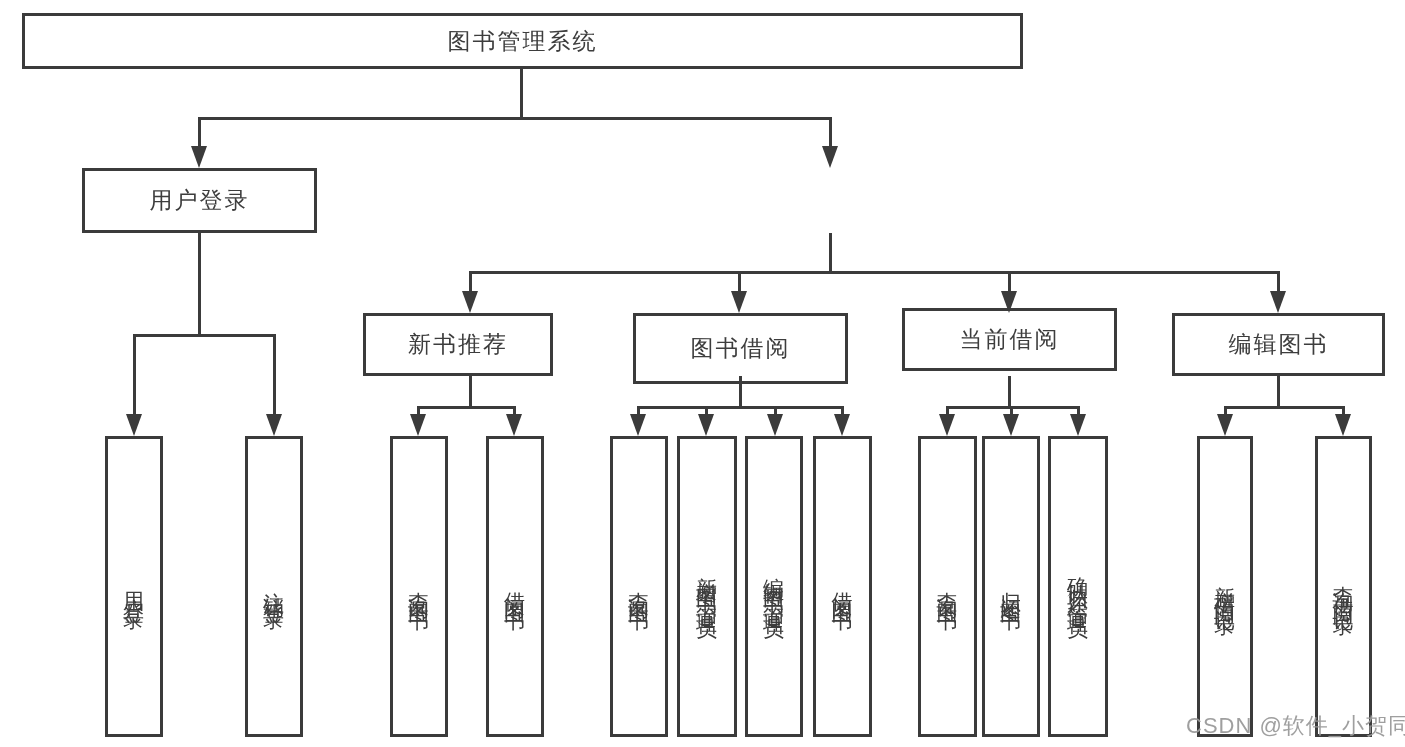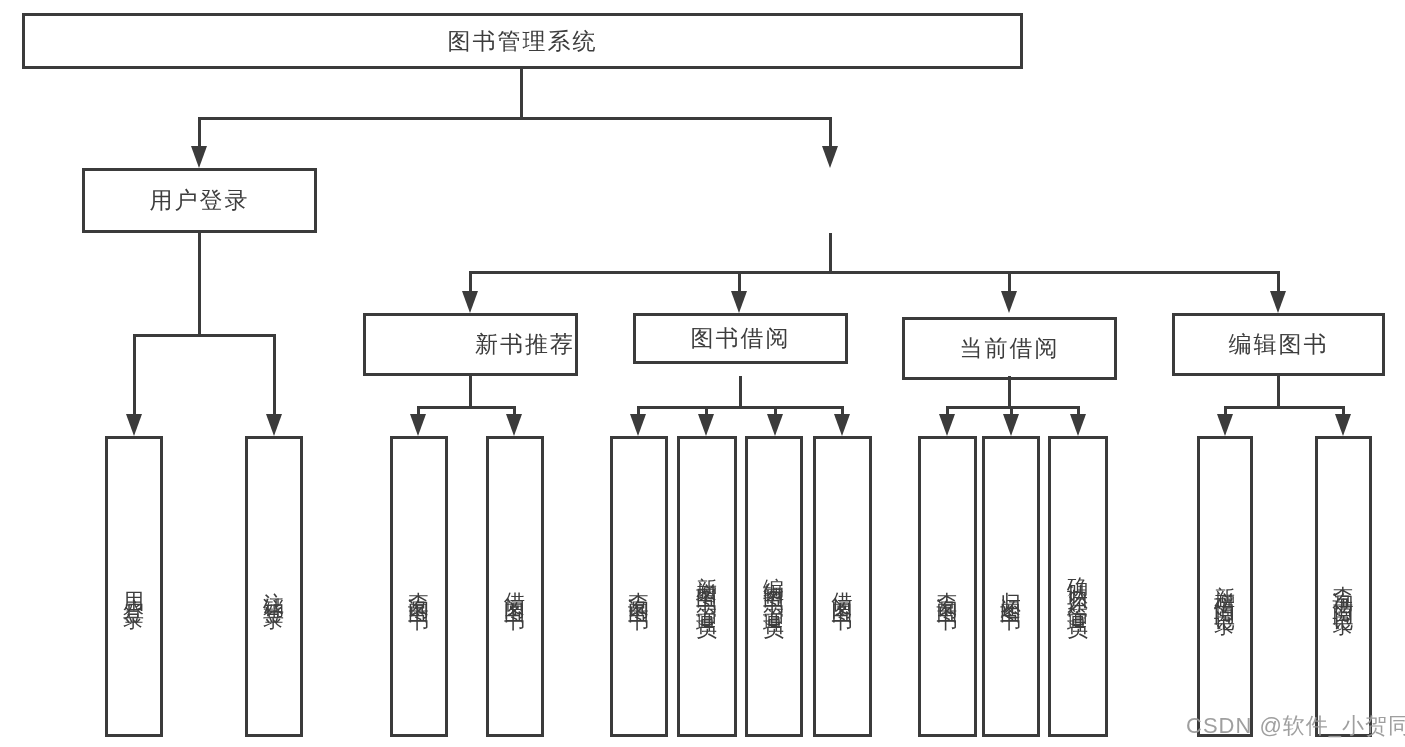--- a/index.html
+++ b/index.html
@@ -55,29 +55,29 @@
 
   <div class="box hbox" style="left:22px;top:13px;width:1001px;height:56px;">
     <span>图书管理系统</span>
   </div>
 
   <div class="box hbox" style="left:82px;top:168px;width:235px;height:65px;">
     <span>用户登录</span>
   </div>
 
 
-  <div class="box hbox" style="left:363px;top:313px;width:215px;height:63px;justify-content:flex-end;">
+  <div class="box hbox" style="left:363px;top:313px;width:190px;height:63px;">
     <span>新书推荐</span>
   </div>
 
-  <div class="box hbox" style="left:633px;top:313px;width:215px;height:51px;">
+  <div class="box hbox" style="left:633px;top:313px;width:215px;height:71px;">
     <span>图书借阅</span>
   </div>
 
-  <div class="box hbox" style="left:902px;top:317px;width:215px;height:63px;">
+  <div class="box hbox" style="left:902px;top:308px;width:215px;height:63px;">
     <span>当前借阅</span>
   </div>
 
   <div class="box hbox" style="left:1172px;top:313px;width:213px;height:63px;">
     <span>编辑图书</span>
   </div>
 
   <div class="box leafbox" style="left:105px;top:436px;width:58px;height:301px;">
     <span class="leaf-label">用户登录</span>
   </div>

